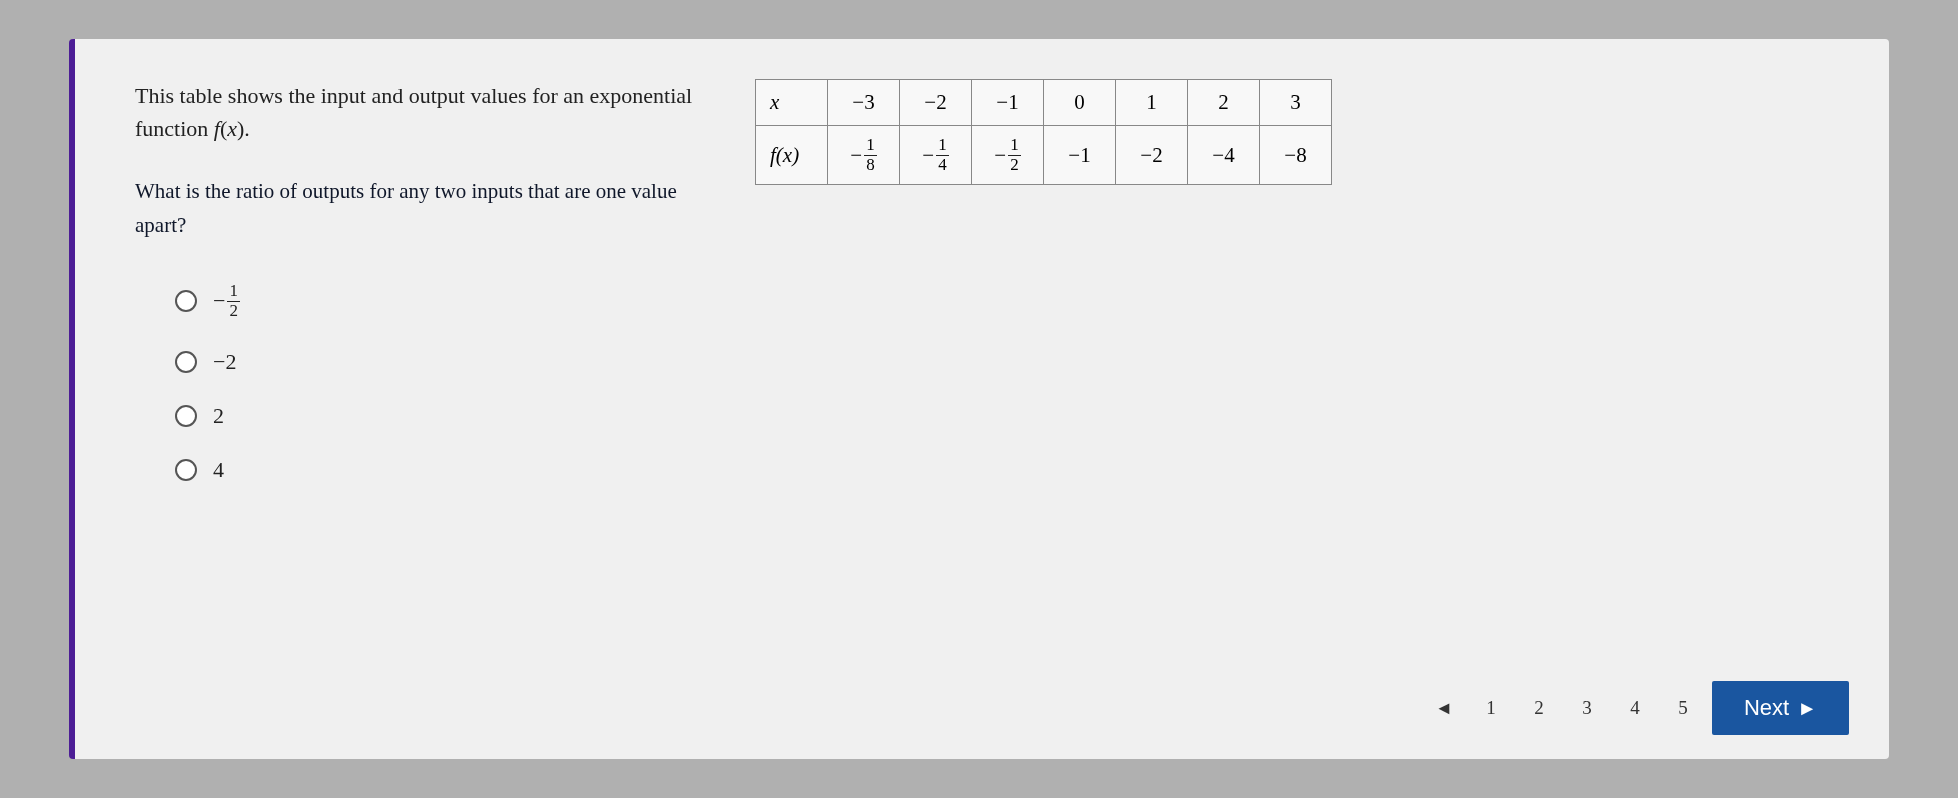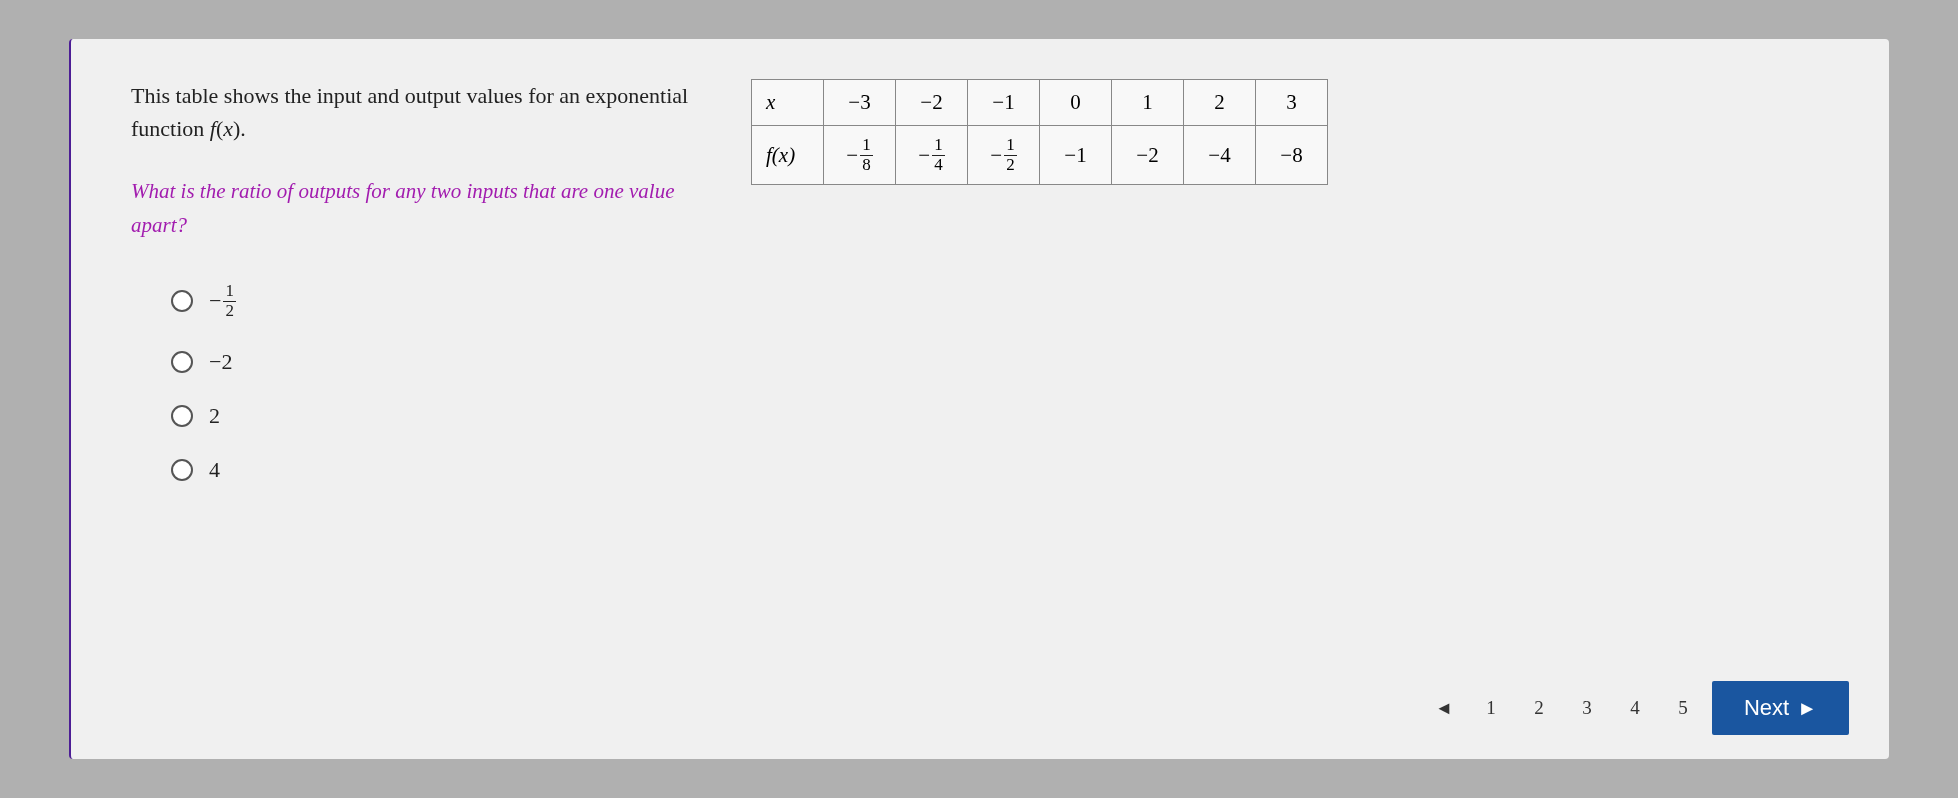--- a/index.html
+++ b/index.html
@@ -13,42 +13,41 @@
       align-items: center;
       justify-content: center;
     }
     .main-card {
       background: #f0f0f0;
       width: 1820px;
       height: 720px;
       border-radius: 4px;
       padding: 40px 60px;
       position: relative;
-      border-left: 2px solid #4c1d95;
+      border-left: 6px solid #4c1d95;
     }
     .content-area {
       display: flex;
       gap: 60px;
       align-items: flex-start;
     }
     .question-section {
       flex: 0 0 560px;
     }
     .question-text {
       font-size: 22px;
       color: #222;
       line-height: 1.5;
       margin-bottom: 30px;
     }
     .question-sub {
       font-size: 21px;
-      color: #a21caf;
+      color: #0f172a;
       line-height: 1.6;
       margin-bottom: 40px;
-      font-style: italic;
     }
     .options-list {
       display: flex;
       flex-direction: column;
       gap: 28px;
       margin-top: 20px;
       margin-left: 40px;
     }
     .option-item {
       display: flex;

